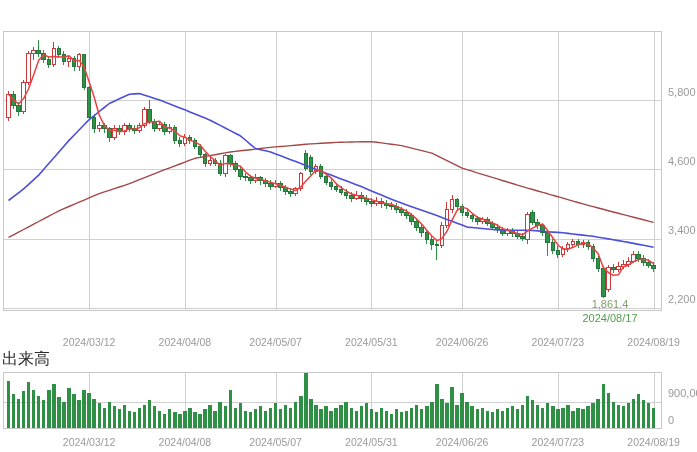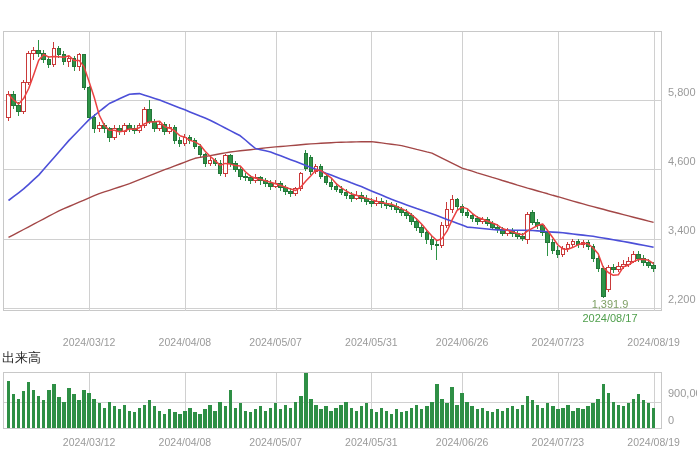--- a/index.html
+++ b/index.html
@@ -4,21 +4,21 @@
 <style>
   html,body{margin:0;padding:0;}
   body{
     width:697px;height:452px;position:relative;overflow:hidden;
     background:#ffffff;
     font-family:"Liberation Sans", sans-serif;
   }
   #chart-root{position:absolute;inset:0;}
   #plot{position:absolute;left:0;top:0;}
   .overlay-label{position:absolute;white-space:nowrap;}
-  .vol-title{left:2px;top:349px;font-size:13px;color:#2b2b2b;}
+  .vol-title{left:2px;top:349px;font-size:16px;color:#2b2b2b;}
   .ann{font-size:11px;transform:translateX(-50%);}
   .ann-val{left:610px;top:298px;}
   .ann-date{left:610px;top:312px;}
 </style>
 </head>
 <body>
 
 <div id="chart-root">
   <svg id="plot" width="697" height="452">
       <g>
@@ -457,15 +457,15 @@
         <text x="371.38" y="446" font-size="10.5" text-anchor="middle" fill="#9a9a9a">2024/05/31</text>
         <text x="462.1" y="345.5" font-size="10.5" text-anchor="middle" fill="#9a9a9a">2024/06/26</text>
         <text x="462.1" y="446" font-size="10.5" text-anchor="middle" fill="#9a9a9a">2024/06/26</text>
         <text x="557.86" y="345.5" font-size="10.5" text-anchor="middle" fill="#9a9a9a">2024/07/23</text>
         <text x="557.86" y="446" font-size="10.5" text-anchor="middle" fill="#9a9a9a">2024/07/23</text>
         <text x="653.62" y="345.5" font-size="10.5" text-anchor="middle" fill="#9a9a9a">2024/08/19</text>
         <text x="653.62" y="446" font-size="10.5" text-anchor="middle" fill="#9a9a9a">2024/08/19</text>
       </g>
     </svg>
   <div class="overlay-label vol-title" style="color: rgb(43, 43, 43);">出来高</div>
-  <div class="overlay-label ann ann-val" style="color: rgb(127, 160, 101);">1,391.9</div>
+  <div class="overlay-label ann ann-val" style="color: rgb(127, 160, 101);">1,861.4</div>
   <div class="overlay-label ann ann-date" style="color: rgb(79, 159, 76);">2024/08/17</div>
 </div>
 
 </body></html>

